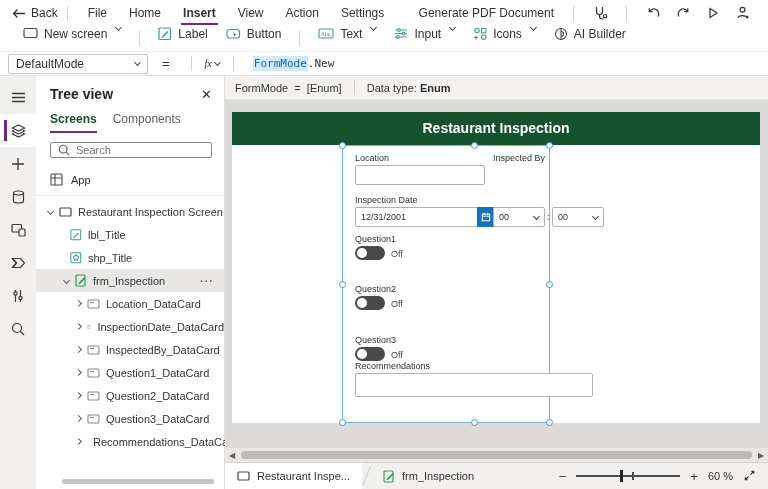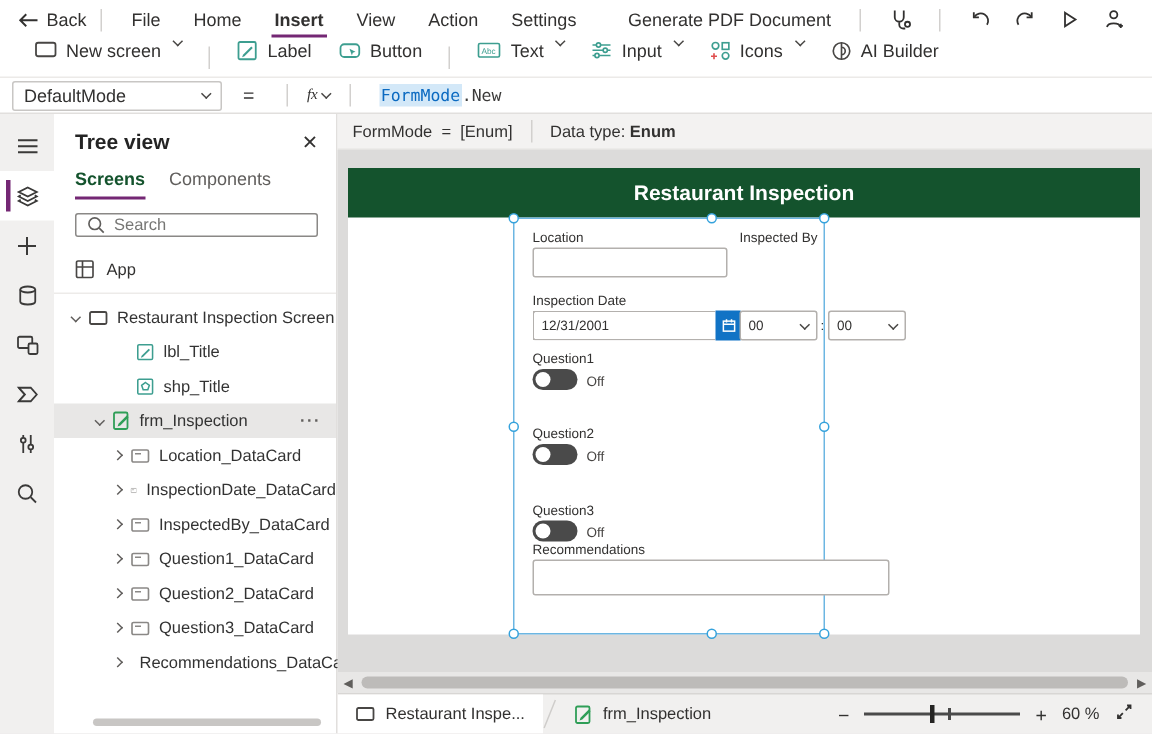--- a/index.html
+++ b/index.html
@@ -56,21 +56,21 @@
   .tree-tab.active { color:#14532d; font-weight:bold; border-bottom:2px solid #742774; }
   .search-box { margin:9px 12px 8px 14px; height:16px; border:1px solid #8a8886; border-radius:2px; display:flex; align-items:center; padding:0 7px; gap:6px; }
   .search-ph { color:#767674; font-size:11px; }
   .app-row { display:flex; align-items:center; gap:8px; padding:7px 14px; cursor:pointer; }
   .tree-sep { border-top:1px solid #edebe9; margin:2px 0 4px 0; }
   .trow { height:23px; display:flex; align-items:center; gap:6px; cursor:pointer; color:#333; white-space:nowrap; }
   .trow .exp { width:5px; height:5px; border-right:1.2px solid #605e5c; border-bottom:1.2px solid #605e5c; flex:0 0 auto; }
   .exp.down { transform:rotate(45deg); }
   .exp.right { transform:rotate(-45deg); }
   .trow.screen { padding-left:12px; }
-  .trow.lvl2 { padding-left:55px; }
+  .trow.lvl2 { padding-left:34px; }
   .trow.lvl2.has-exp { padding-left:28px; }
   .trow.lvl3 { padding-left:40px; }
   .trow.selected { background:#e8e7e6; }
   .trow .more { margin-left:auto; margin-right:10px; letter-spacing:1px; color:#605e5c; font-weight:bold; }
   .tree-hscroll { position:absolute; bottom:5px; left:26px; right:10px; height:5px; border-radius:3px; background:#c8c6c4; }
 
   
   .right { flex:1; display:flex; flex-direction:column; min-width:0; }
   .infobar { height:24px; background:#f3f2f1; border-bottom:1px solid #e5e4e2; display:flex; align-items:center; padding-left:10px; font-size:11px; color:#323130; }
   .canvas-wrap { flex:1; background:#dcdbda; position:relative; }

